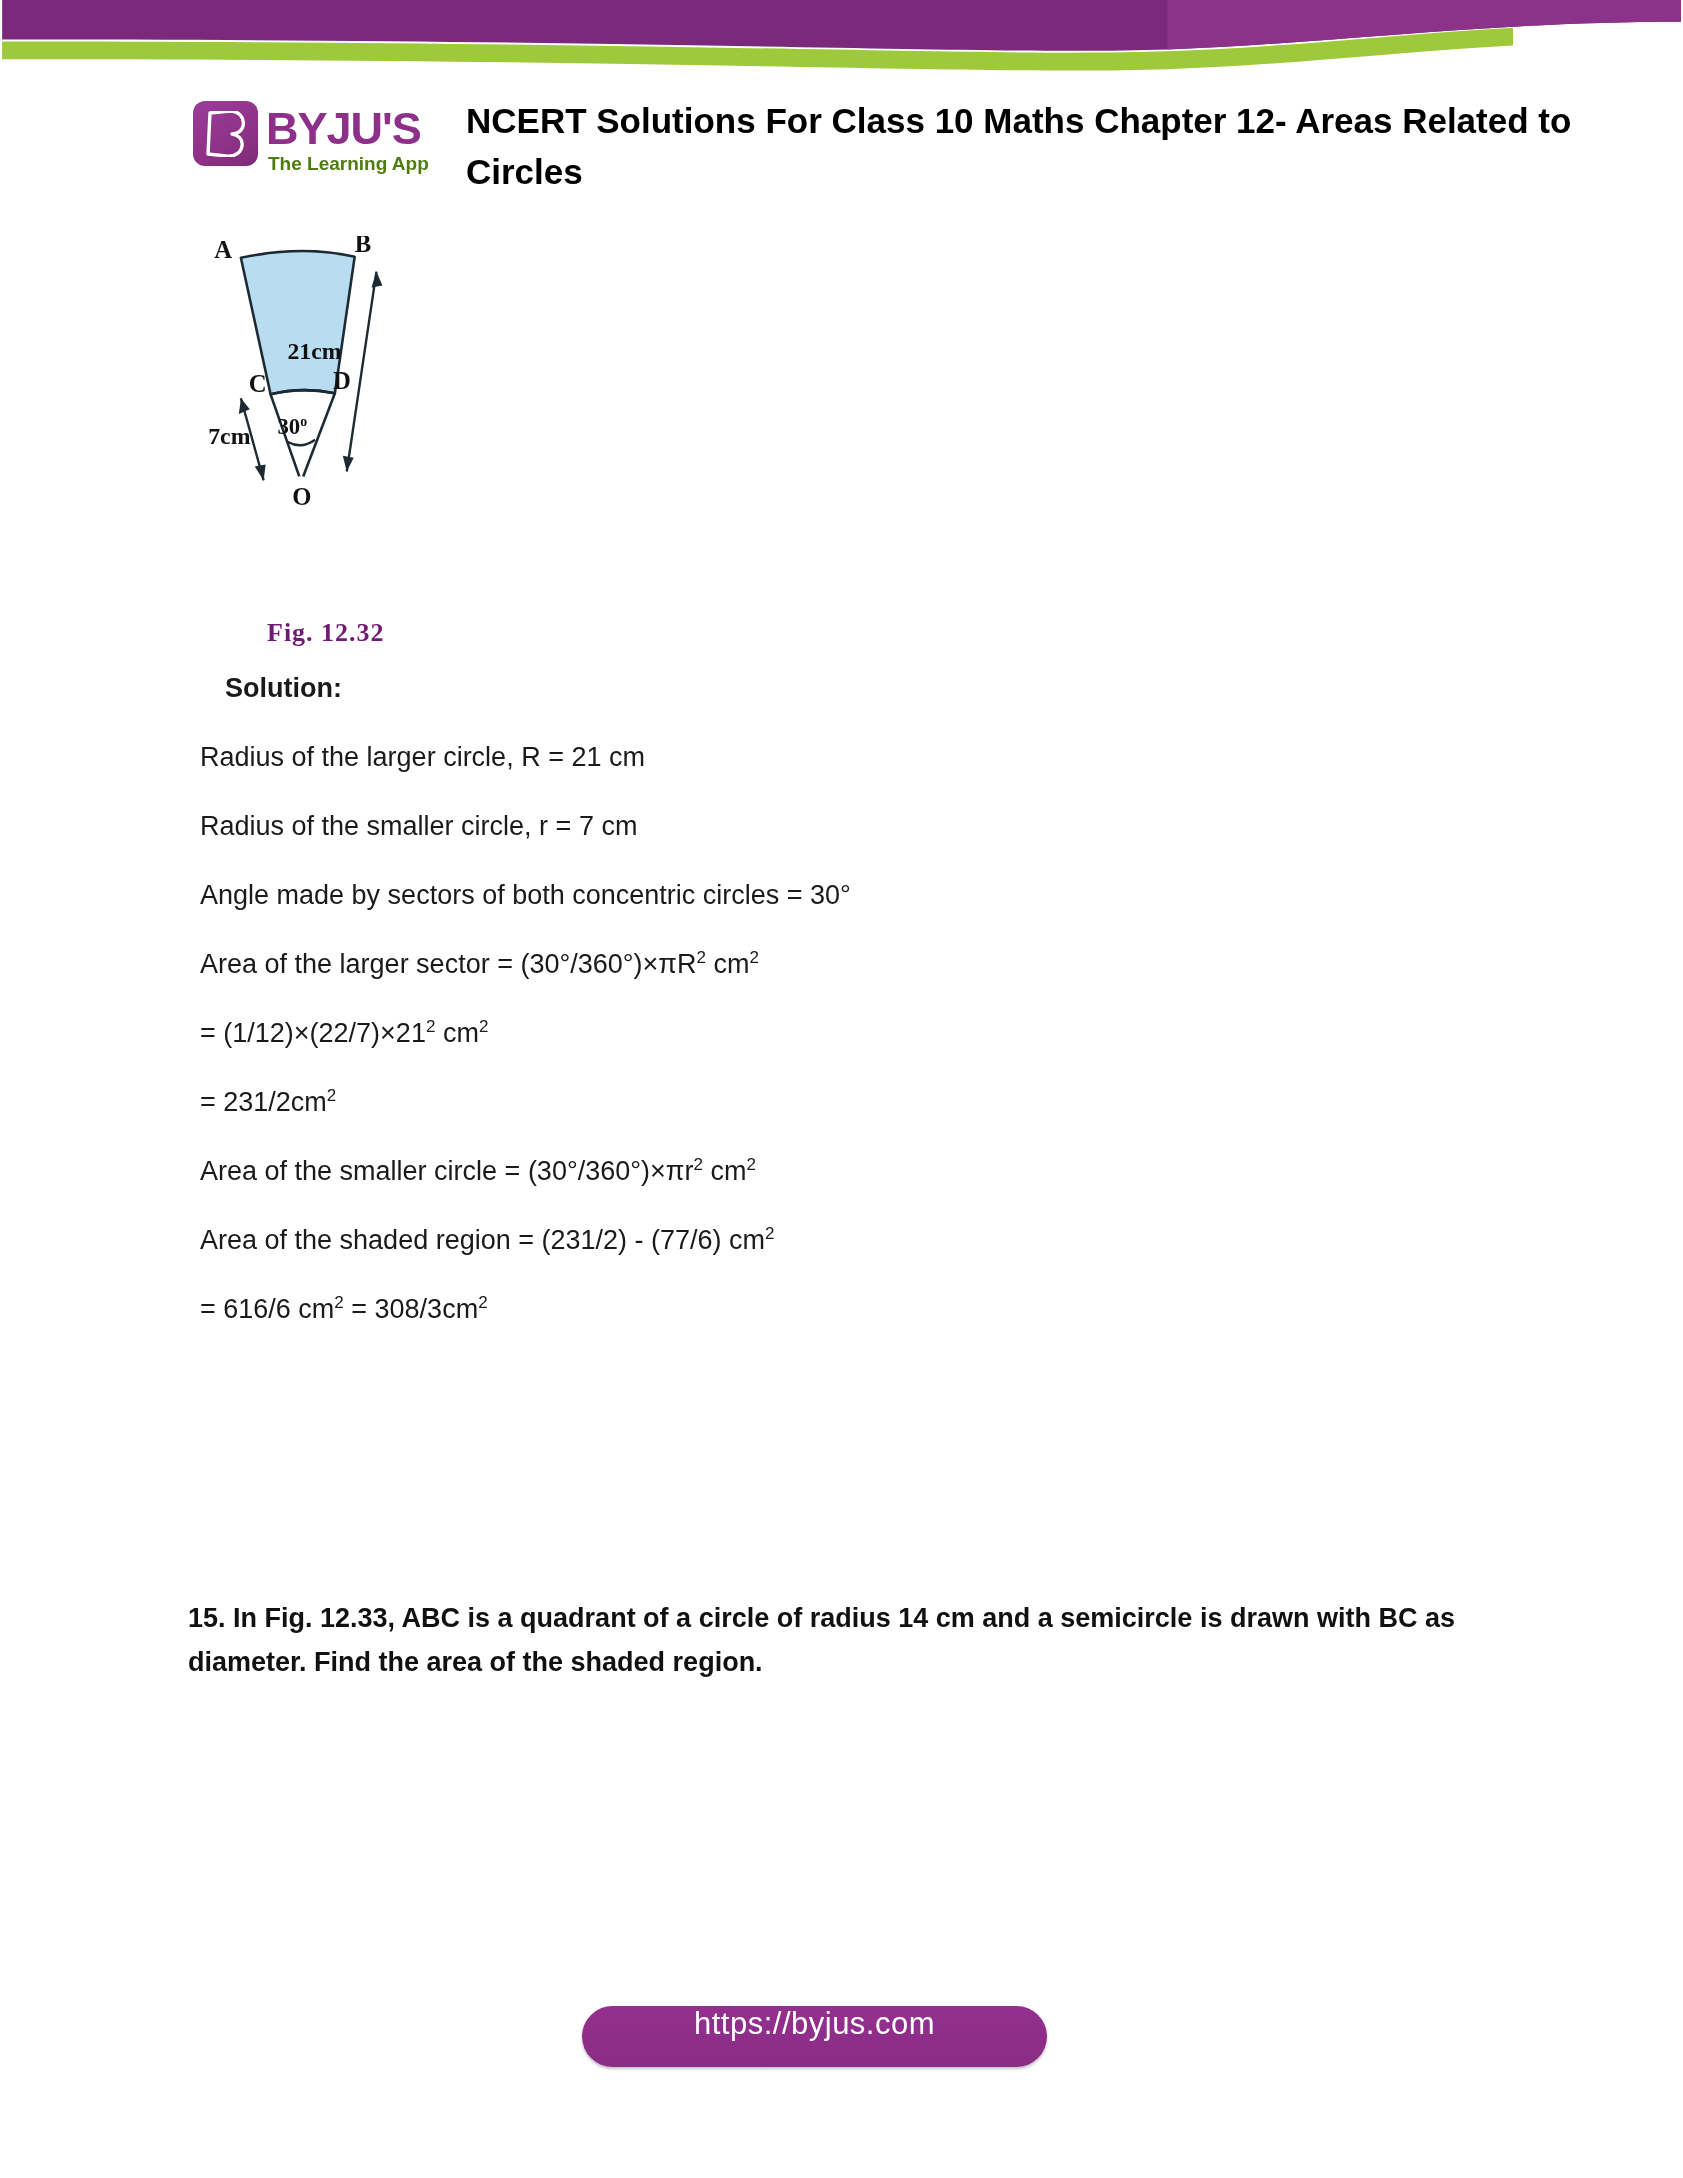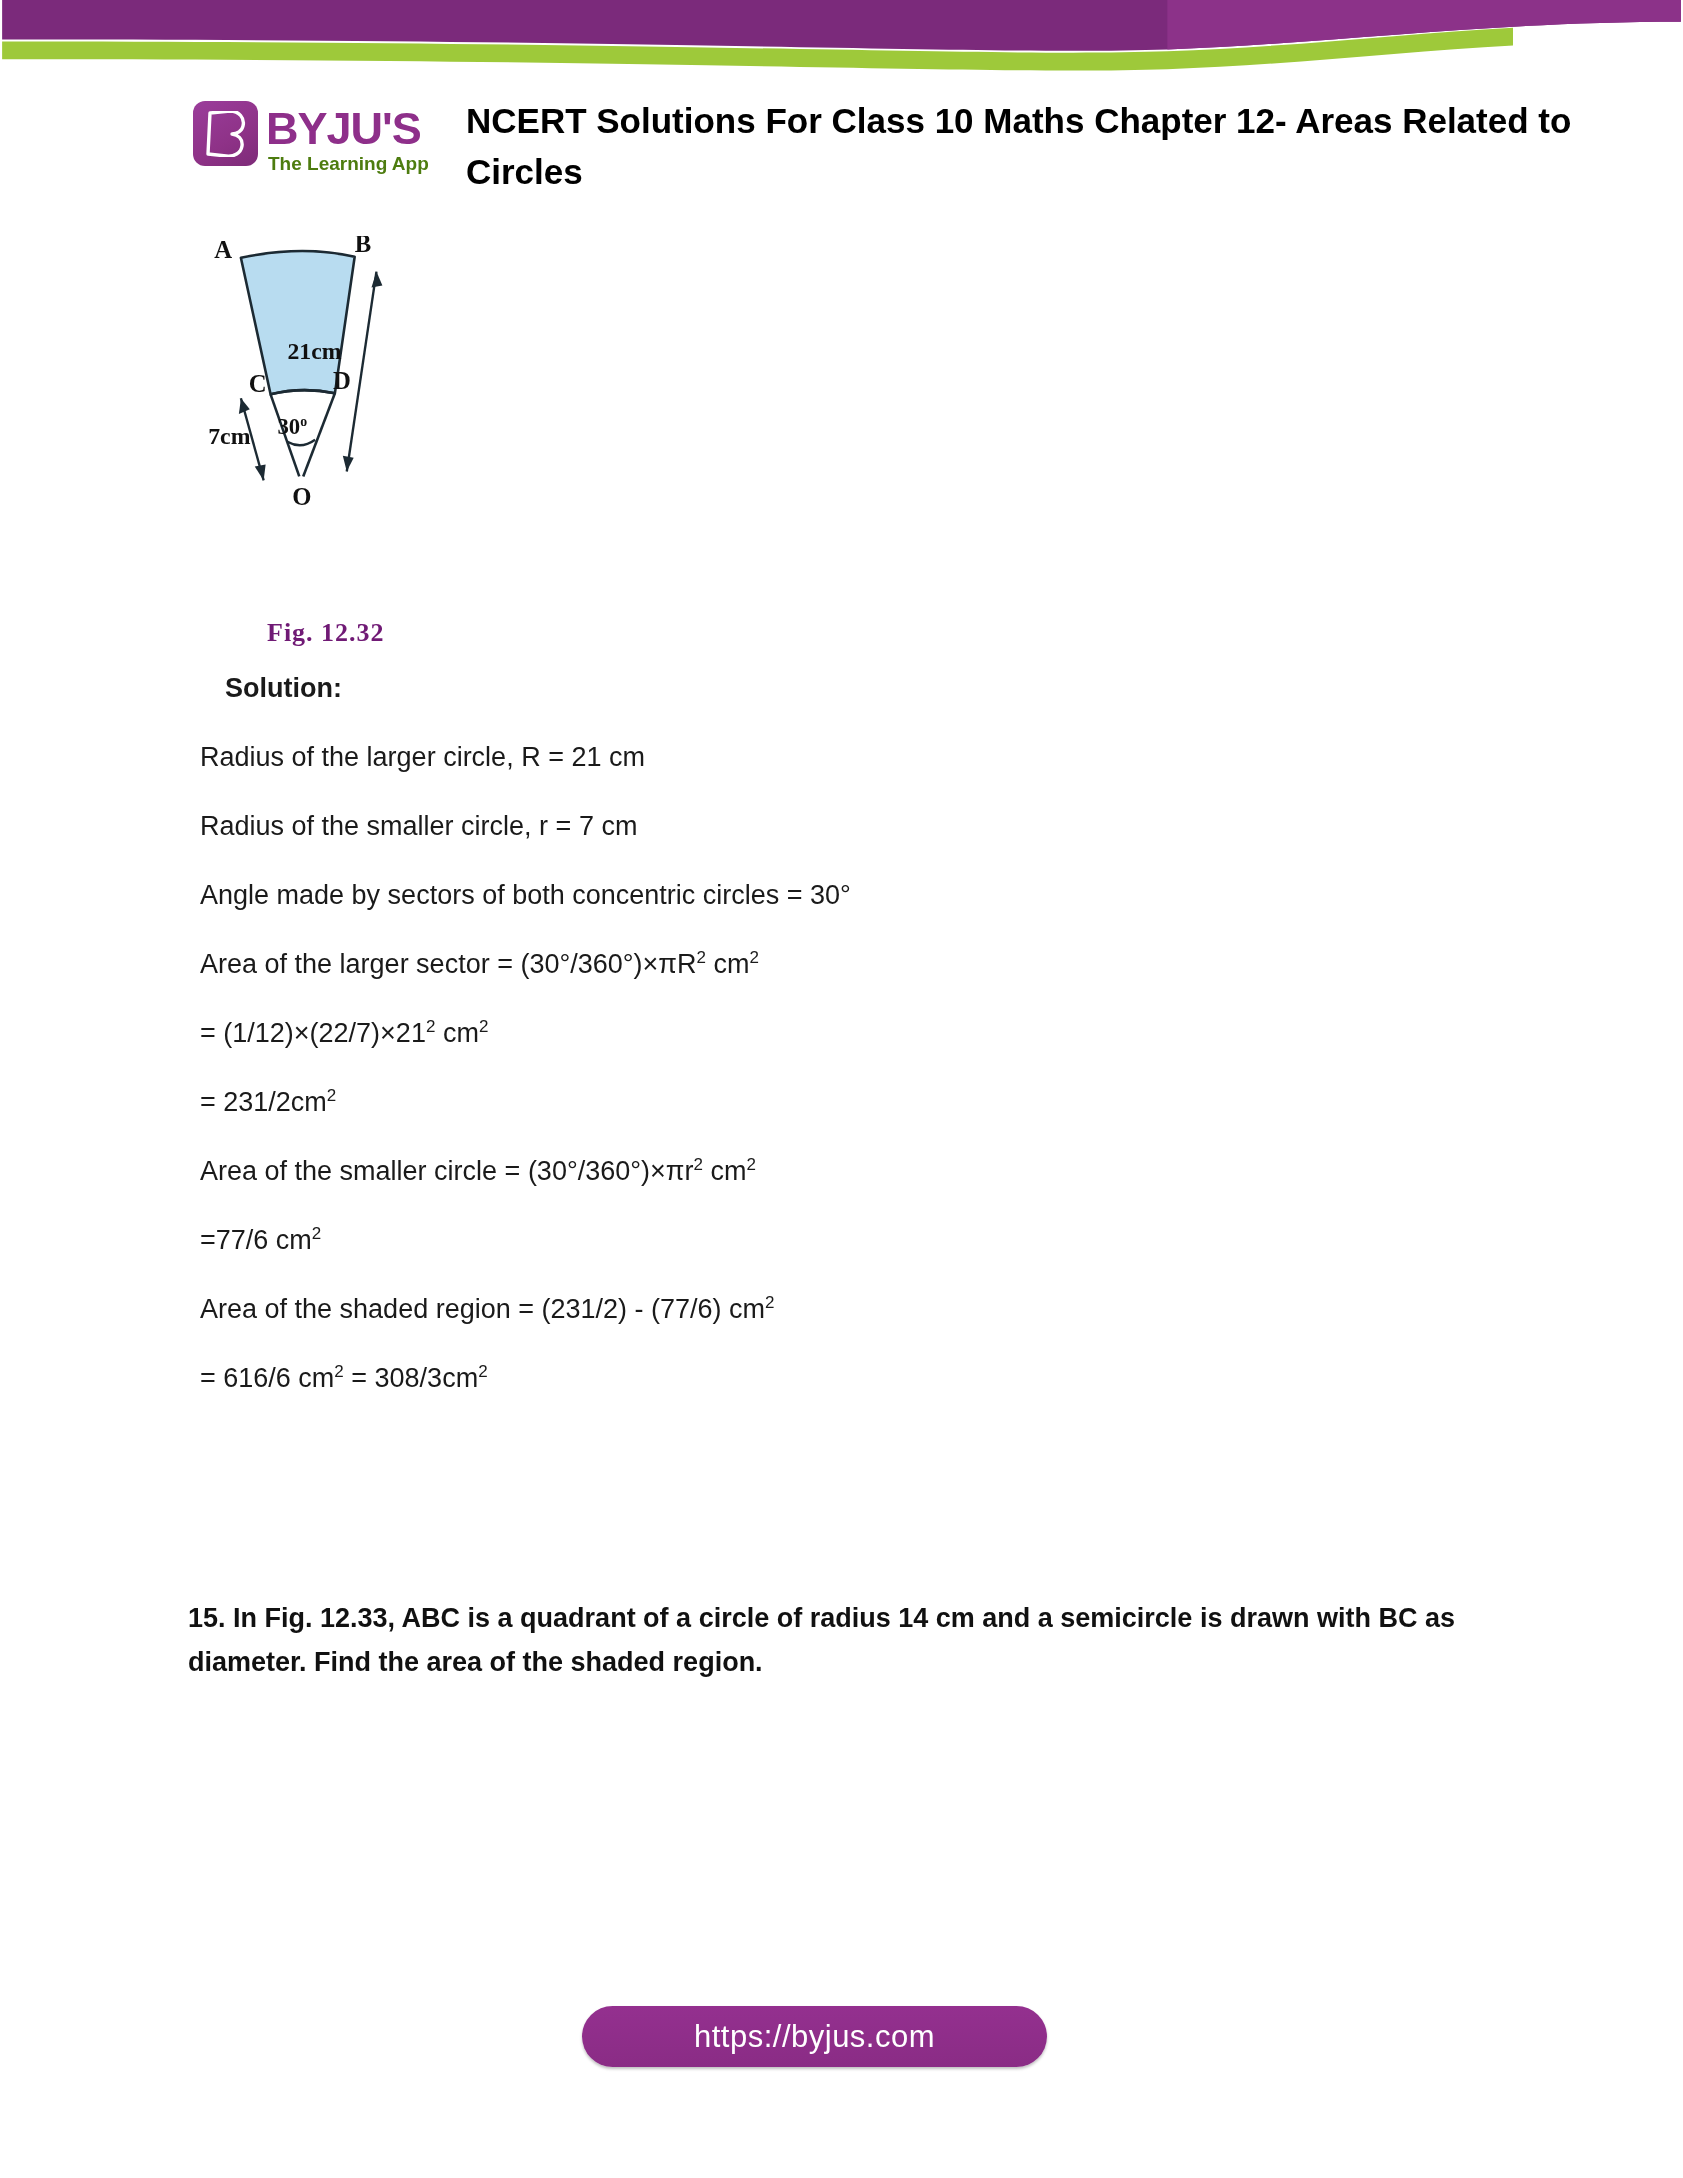--- a/index.html
+++ b/index.html
@@ -140,21 +140,21 @@
   #footer-pill {
     position: absolute;
     top: 2006px;
     left: 582px;
     width: 465px;
     height: 61px;
     border-radius: 32px;
     background: linear-gradient(180deg, #94308f 0%, #8a2c85 100%);
     box-shadow: 0 2px 3px rgba(0,0,0,0.25);
     display: flex;
-    align-items: center;
+    align-items: flex-start;
     justify-content: center;
   }
   #footer-url {
     color: #ffffff;
     font-size: 31px;
     letter-spacing: 0.5px;
     font-family: "Liberation Sans", sans-serif;
   }
 </style>
 </head>
@@ -238,23 +238,20 @@
 
   <p class="line">
     <span>= 231/2cm</span><sup>2</sup>
   </p>
 
   <p class="line">
     <span>Area of the smaller circle = (30°/360°)×πr</span><sup>2</sup><span> cm</span><sup>2</sup>
   </p>
 
 
-  <p class="line">
-    <span>=77/6 cm</span><sup>2</sup>
-  </p>
 
   <p class="line">
     <span>Area of the shaded region = (231/2) - (77/6) cm</span><sup>2</sup>
   </p>
 
   <p class="line">
     <span>= 616/6 cm</span><sup>2</sup><span> = 308/3cm</span><sup>2</sup>
   </p>
 
 </div>

